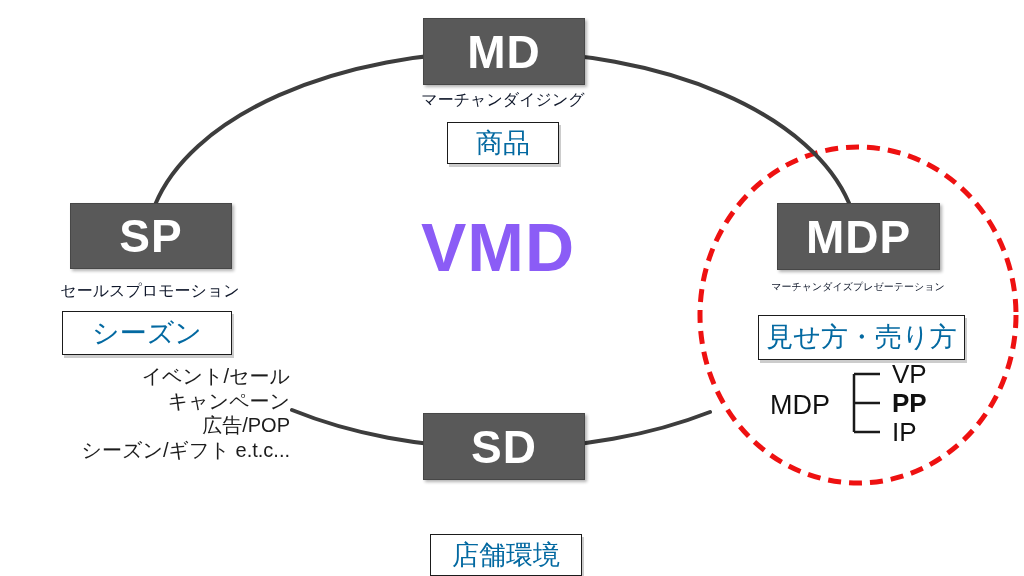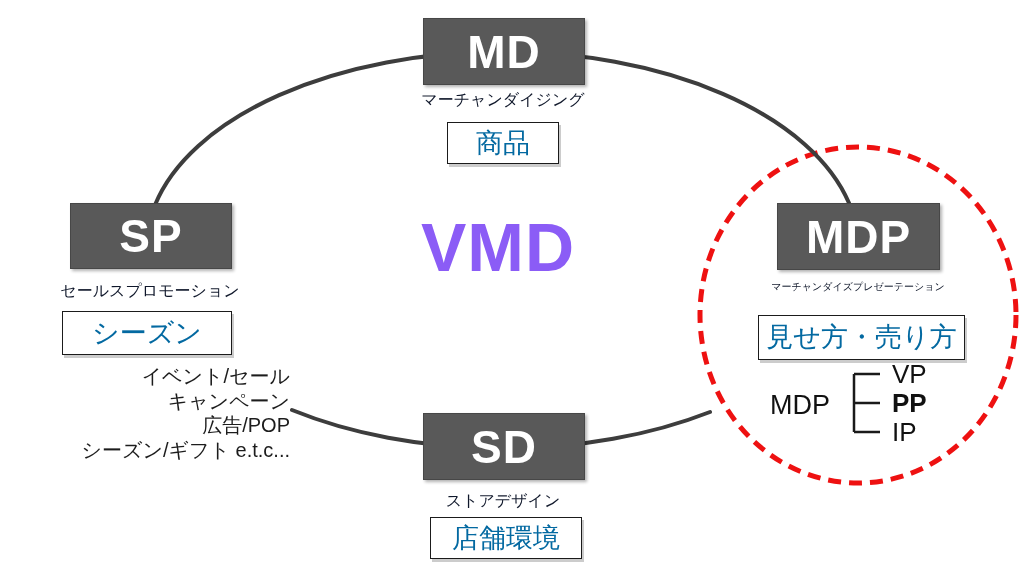--- a/index.html
+++ b/index.html
@@ -71,22 +71,21 @@
   <div class="sp-list">
     <div>イベント/セール</div>
     <div>キャンペーン</div>
     <div>広告/POP</div>
     <div>シーズン/ギフト  e.t.c...</div>
   </div>
 
   <div class="gray-box" style="left:423px;top:413px;width:160px;height:65px;">
     <span>SD</span>
   </div>
-  <div class="kana" style="left:383px;top:491px;width:240px;">ストアデザイン</div>
-  <div class="white-box" style="left:430px;top:517px;width:150px;height:40px;">店舗環境</div>
+  <div class="white-box" style="left:430px;top:534px;width:150px;height:40px;">店舗環境</div>
 
   <div class="gray-box" style="left:777px;top:203px;width:161px;height:65px;">
     <span>MDP</span>
   </div>
   <div class="kana" style="left:728px;top:281px;width:260px;font-size:10px;">マーチャンダイズプレゼーテーション</div>
   <div class="white-box" style="left:758px;top:315px;width:205px;height:43px;">見せ方・売り方</div>
 
   <div class="mdp-tree">
     <div class="tree-root">MDP</div>
     <svg class="tree-bracket" width="130" height="95" viewBox="0 0 130 95">

